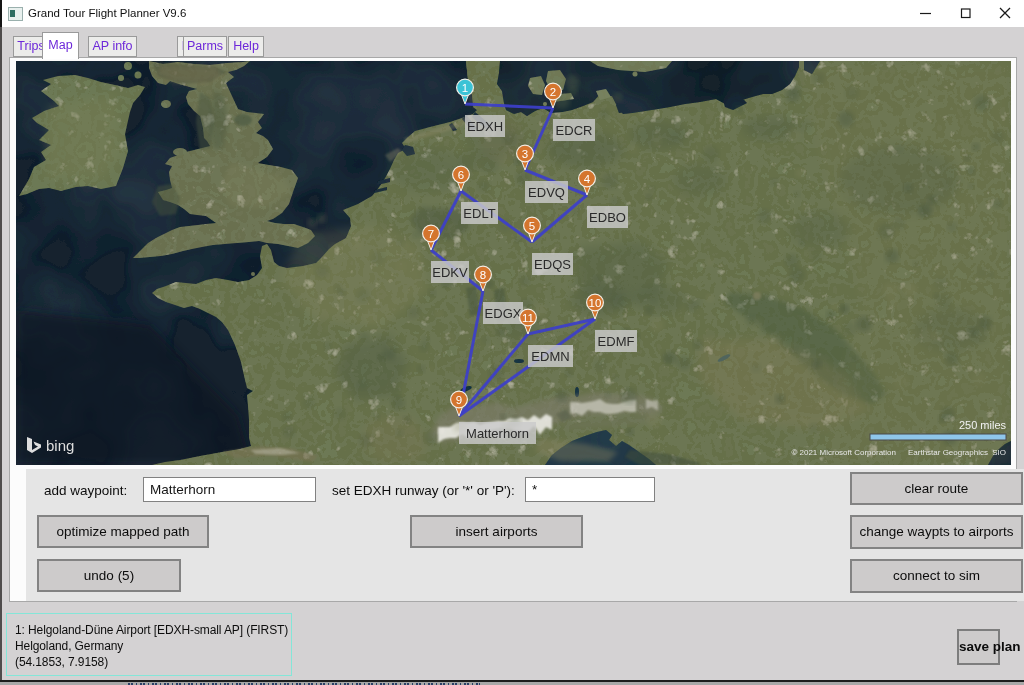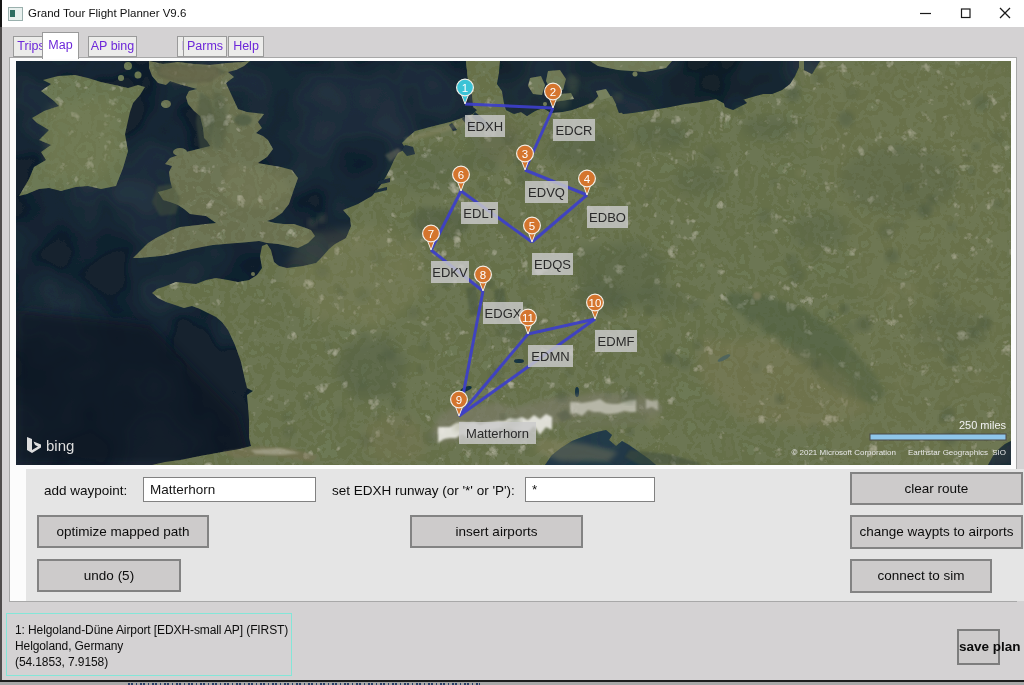--- a/index.html
+++ b/index.html
@@ -44,21 +44,21 @@
   <svg class="wbtn" style="left:948px" width="45" height="27">
         <rect x="13.5" y="9" width="8.5" height="8.5" fill="none" stroke="#1a1a1a" stroke-width="1.2"></rect>
       </svg>
   <svg class="wbtn" style="left:993px" width="45" height="27">
         <path d="M7 8l10 10M17 8l-10 10" stroke="#1a1a1a" stroke-width="1.3"></path>
       </svg>
  </div>
  <div id="tabstrip">
   <div class="tab" style="left:13px;width:36px;">Trips</div>
   <div class="tab sel" style="left:42px;width:37px;">Map</div>
-  <div class="tab" style="left:88px;width:49px;">AP bing</div>
+  <div class="tab" style="left:88px;width:49px;">AP info</div>
   <div class="tab" style="left:137px;width:45px;margin-left:40px;">Result</div>
   <div class="tab" style="left:183px;width:44px;">Parms</div>
   <div class="tab" style="left:228px;width:36px;">Help</div>
  </div>
  <div id="tabpage">
   <div id="mapbox">
    <svg id="mapsvg" width="995" height="404" viewBox="0 0 995 404">
 
 <defs>
 <filter id="ltx" x="-5%" y="-5%" width="110%" height="110%">
@@ -479,21 +479,21 @@
   <div id="ctrl">
    <div class="lbl" style="left:18px;top:14px;">add waypoint:</div>
    <div class="inp" style="left:117px;top:8px;width:173px;height:25px;">Matterhorn</div>
    <div class="lbl" style="left:306px;top:14px;">set EDXH runway (or '*' or 'P'):</div>
    <div class="inp" style="left:499px;top:8px;width:130px;height:25px;">*</div>
    <div class="btn" style="left:824px;top:3px;width:173px;height:33px;line-height:29px;">clear route</div>
    <div class="btn" style="left:11px;top:46px;width:172px;height:33px;line-height:29px;">optimize mapped path</div>
    <div class="btn" style="left:384px;top:46px;width:173px;height:33px;line-height:29px;">insert airports</div>
    <div class="btn" style="left:824px;top:46px;width:173px;height:34px;line-height:30px;">change waypts to airports</div>
    <div class="btn" style="left:11px;top:90px;width:144px;height:33px;line-height:29px;">undo (5)</div>
-   <div class="btn" style="left:824px;top:90px;width:142px;height:34px;line-height:30px;">connect to sim</div>
+   <div class="btn" style="left:824px;top:90px;width:173px;height:34px;line-height:30px;">connect to sim</div>
   </div>
  </div>
  <div id="bottom">
   <div id="infobox">1: Helgoland-Düne Airport [EDXH-small AP] (FIRST)<br>Helgoland, Germany<br>(54.1853, 7.9158)</div>
   <div id="saveplan">save plan</div>
  </div>
  <div id="sliver">
       <div id="slivertxt"></div>
     </div>
 </div>

